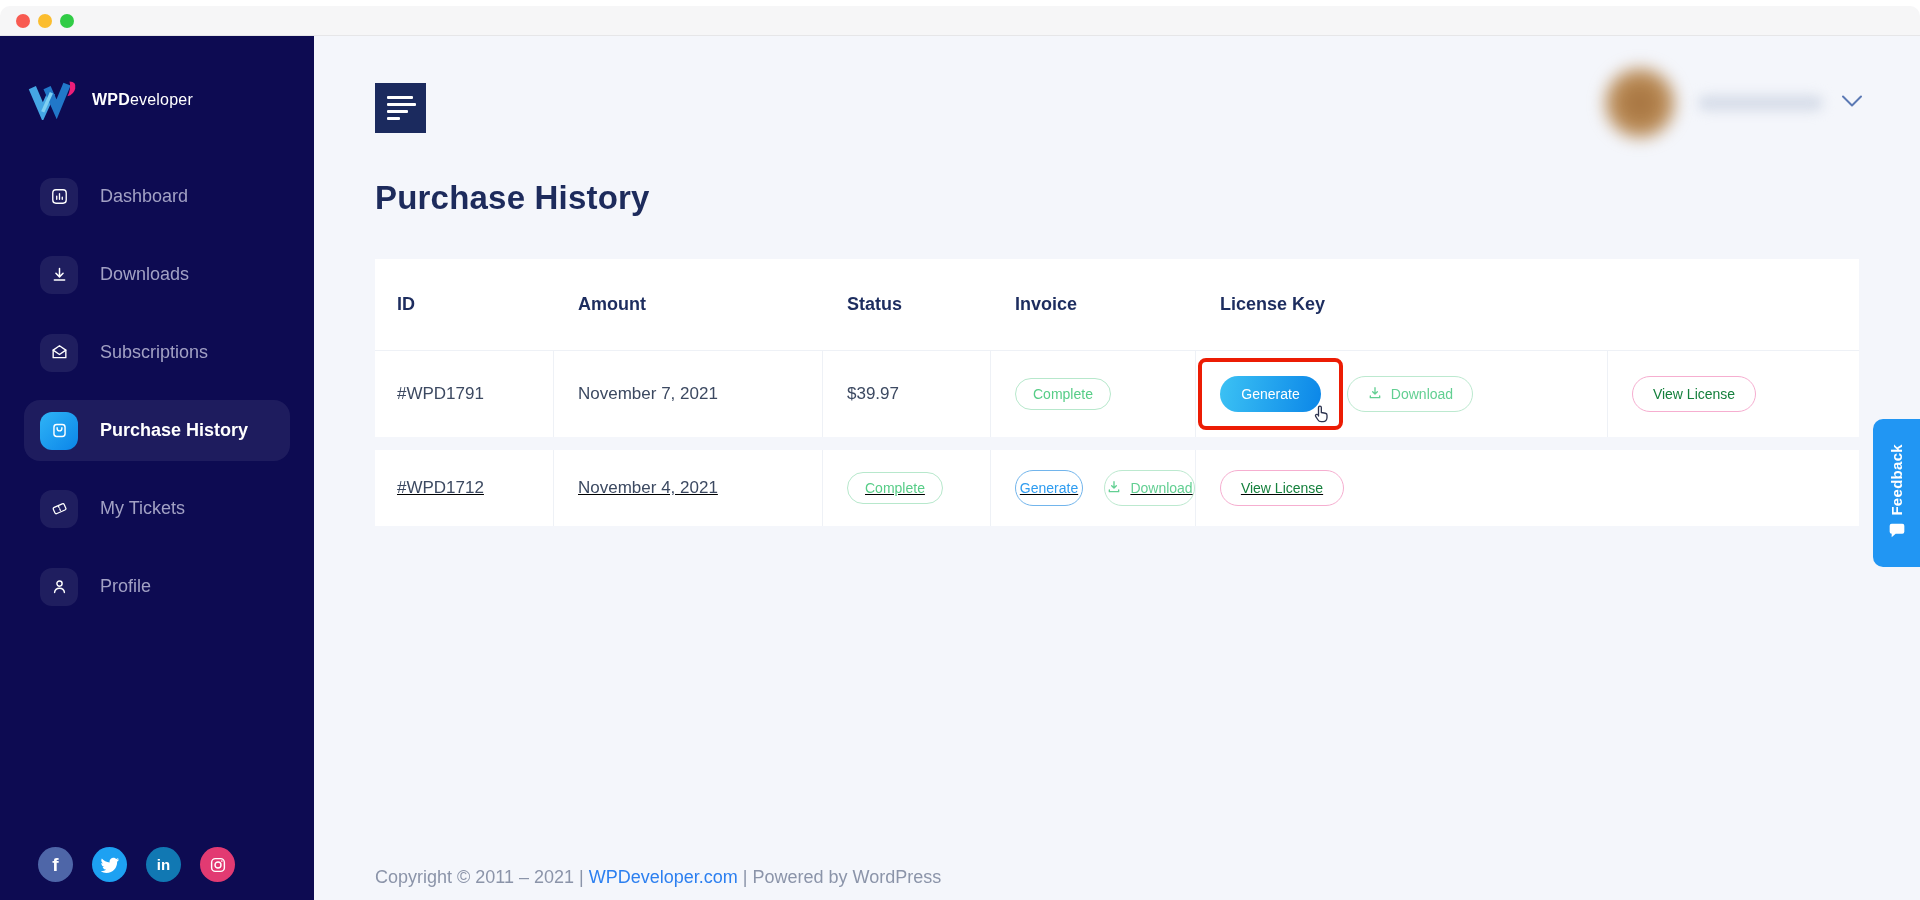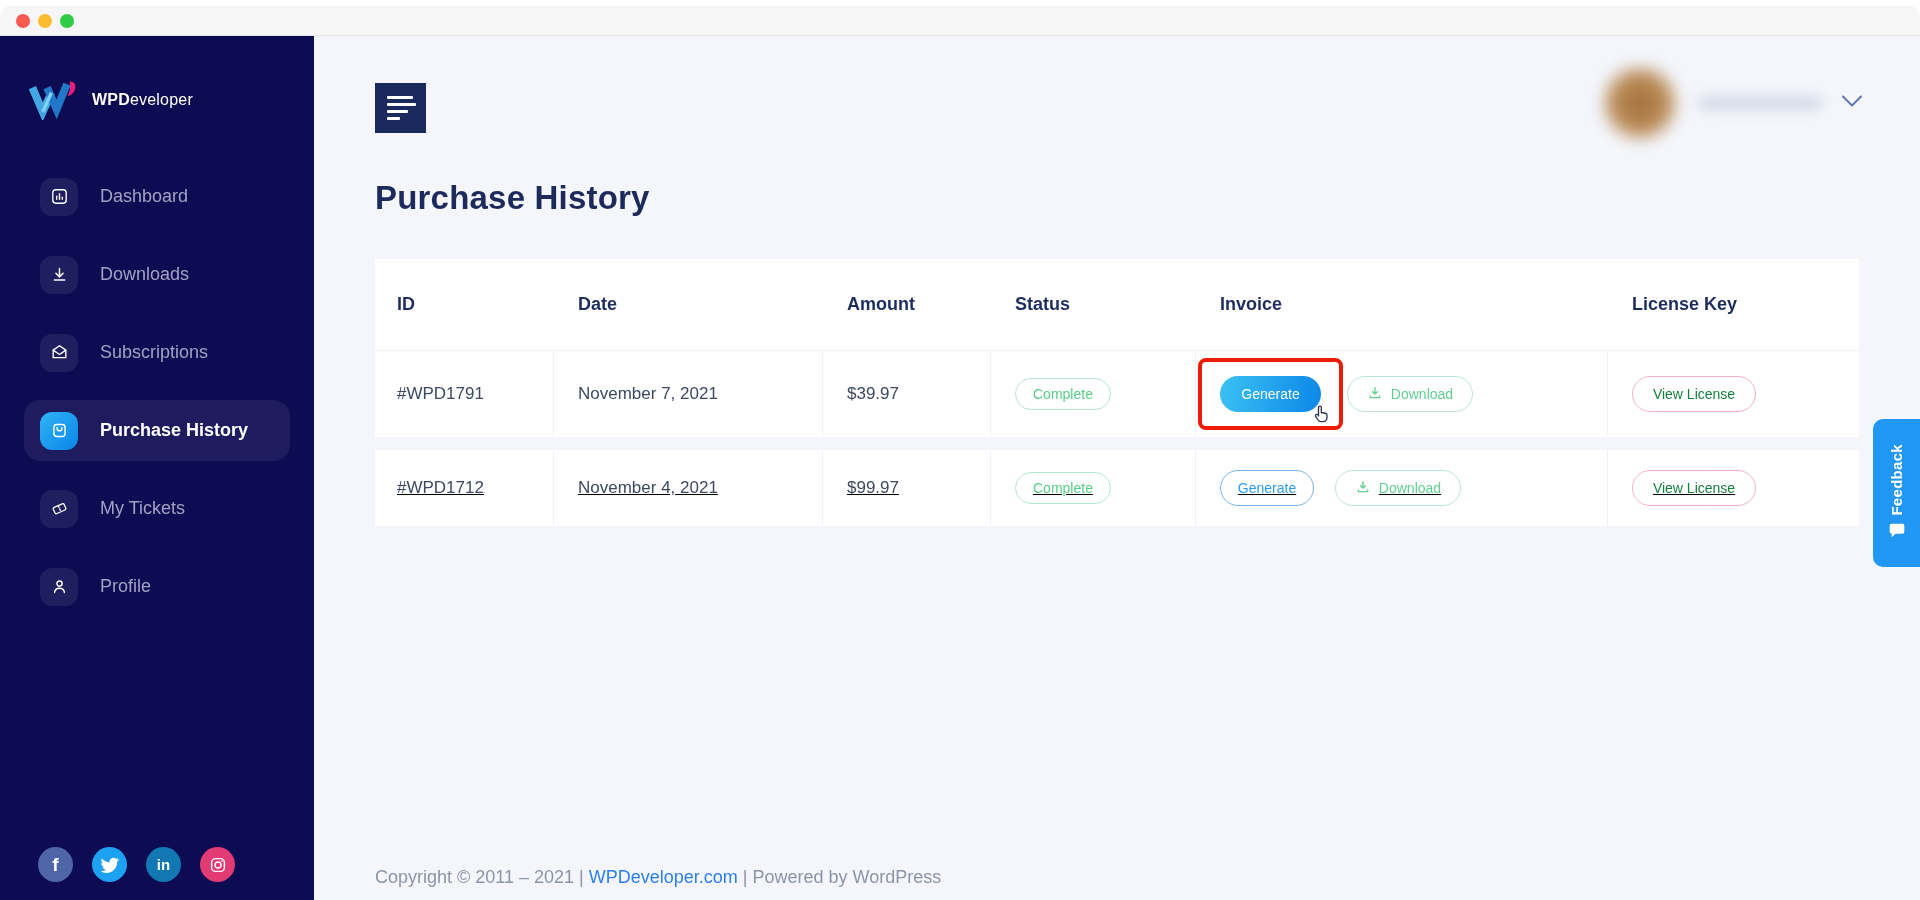--- a/index.html
+++ b/index.html
@@ -221,21 +221,20 @@
           </svg>
         </span>
       </div>
 
       <h1 class="page-title">Purchase History</h1>
 
       <section class="table-card">
 
         <div class="trow thead">
           <div class="cell">ID</div>
-          <div class="cell">Date</div>
           <div class="cell">Amount</div>
           <div class="cell">Status</div>
           <div class="cell">Invoice</div>
           <div class="cell">License Key</div>
         </div>
 
         <div class="trow body-row row-1">
           <div class="cell">#WPD1791</div>
           <div class="cell">November 7, 2021</div>
           <div class="cell">$39.97</div>
@@ -263,21 +262,20 @@
           <div class="cell">
             <button class="btn btn-license">View License</button>
           </div>
         </div>
 
         <div class="row-gap"></div>
 
         <div class="trow body-row row-2">
           <div class="cell">#WPD1712</div>
           <div class="cell">November 4, 2021</div>
-          <div class="cell">$99.97</div>
           <div class="cell">
             <span class="badge-complete">Complete</span>
           </div>
           <div class="cell">
             <button class="btn btn-generate-outline">Generate</button>
             <button class="btn btn-download dl-gap2">
               <span>
                 <svg width="16" height="16" viewBox="0 0 24 24" fill="none" stroke="#62cf92" stroke-width="2" stroke-linecap="round" stroke-linejoin="round">
                   <path d="M12 4v9M8.5 10l3.5 3.5L15.5 10M5 16.5V19h14v-2.5"></path>
                 </svg>

